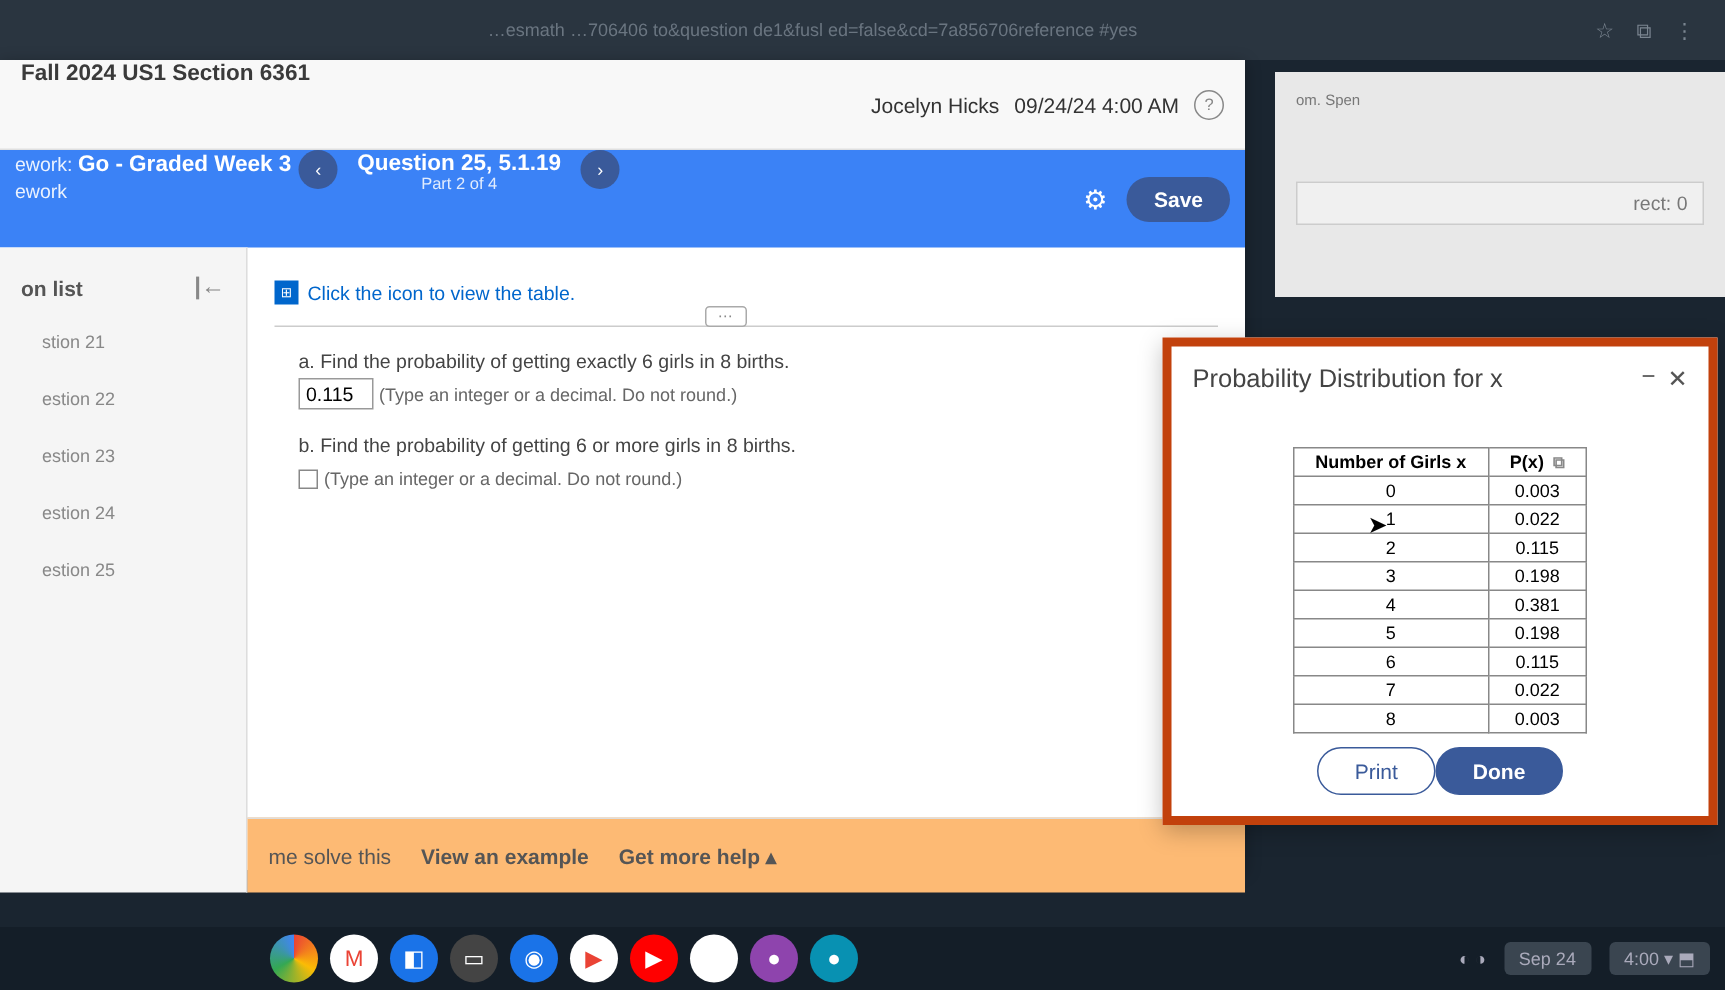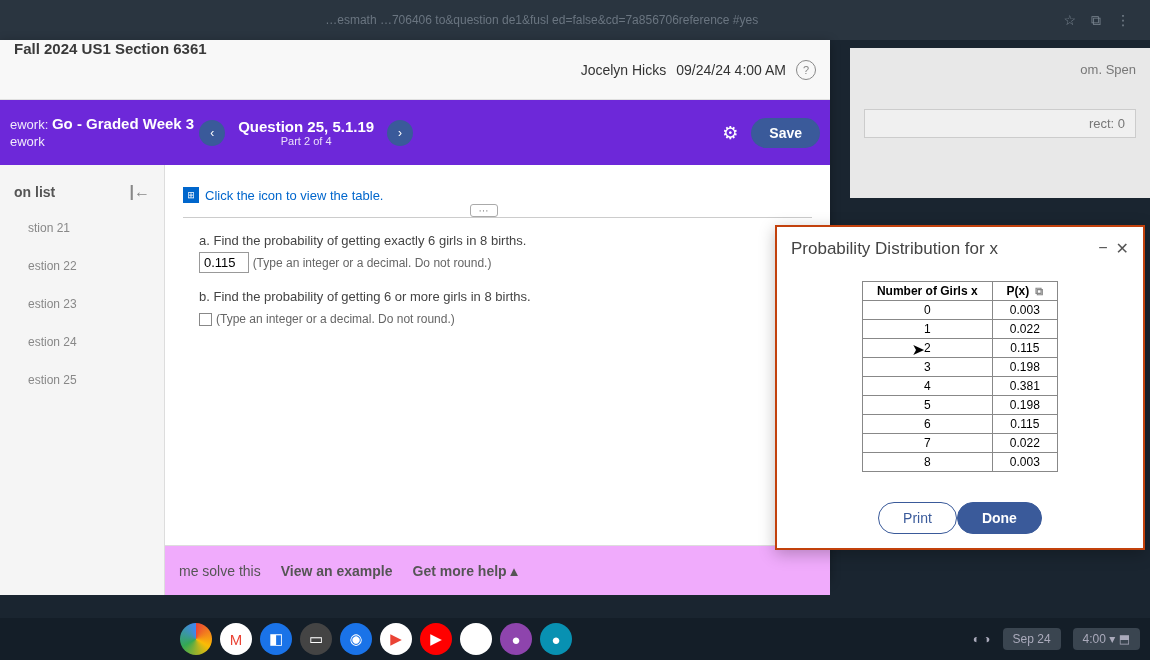--- a/index.html
+++ b/index.html
@@ -5,54 +5,54 @@
 *{box-sizing:border-box;margin:0;padding:0;font-family:Arial,Helvetica,sans-serif}
 body{background:#1a2530;width:1150px;height:660px;overflow:hidden;position:relative}
 .url-bar{height:40px;background:#2a3540;color:#8a9aa8;font-size:12px;display:flex;align-items:center;padding:16px 20px;justify-content:space-between}
 .url-text{flex:1;text-align:center;color:#6a7580}
 .url-icons{color:#7a8590;display:flex;gap:15px;font-size:14px}
 .app-window{position:absolute;left:0;top:40px;width:830px;height:540px;background:#fff;box-shadow:0 2px 10px rgba(0,0,0,.3)}
 .top-bar{height:60px;background:#f8f8f8;display:flex;padding:0 14px;border-bottom:1px solid #e0e0e0}
 .course-title{color:#3a3a3a;font-size:15px;font-weight:bold;flex:1}
 .user-info{font-size:14px;color:#333;display:flex;align-items:center;gap:10px}
 .help-icon{width:20px;height:20px;border:1.5px solid #888;border-radius:50%;display:flex;align-items:center;justify-content:center;font-size:11px;color:#888}
-.blue-bar{height:65px;background:#6d28d9;color:#fff;display:flex;align-items:center;padding:0 10px;font-size:13px}
+.blue-bar{height:65px;background:#3b82f6;color:#fff;display:flex;padding:0 10px;font-size:13px}
 .hw-label{font-size:13px;opacity:.9}
 .hw-title{font-weight:bold;font-size:15px}
 .nav-btn{width:26px;height:26px;background:#3a5a9a;border-radius:50%;display:flex;align-items:center;justify-content:center;font-size:12px;margin:0 5px;cursor:pointer}
-.q-block{text-align:center;margin:12px 8px}
+.q-block{text-align:center;margin:0 8px}
 .q-title{font-weight:bold;font-size:15px}
 .q-part{font-size:11px;opacity:.85}
 .score-block{margin-left:40px;font-size:13px;line-height:1.5}
 .save-area{margin-left:auto;display:flex;align-items:center;gap:10px}
 .gear{width:22px;height:22px;display:flex;align-items:center;justify-content:center;font-size:18px}
 .save-btn{background:#3a5a9a;padding:7px 18px;border-radius:18px;font-weight:bold;font-size:14px;cursor:pointer}
 .main-area{display:flex;height:430px}
 .sidebar{width:165px;background:#f5f5f5;border-right:1px solid #ddd;padding:10px 0}
 .sb-head{padding:8px 14px;font-size:14px;color:#555;display:flex;align-items:center;justify-content:space-between;font-weight:bold}
 .sb-collapse{font-size:16px;color:#888;cursor:pointer}
 .sb-item{padding:12px 28px;font-size:12px;color:#888;cursor:pointer}
 .content{flex:1;padding:14px 18px;position:relative;font-size:13px;color:#444}
 .instructions{line-height:1.5;margin-bottom:10px}
 .icon-link{color:#0066cc;display:flex;align-items:center;gap:6px;margin:8px 0 14px;cursor:pointer;font-size:13px}
 .table-icon{width:16px;height:16px;background:#0066cc;display:inline-flex;align-items:center;justify-content:center;color:#fff;font-size:9px}
 .divider{border:0;border-top:1px solid #ccc;margin:10px 0;position:relative}
 .div-handle{position:absolute;right:50%;top:-7px;background:#fff;border:1px solid #aaa;border-radius:3px;padding:0 8px;font-size:10px;color:#888}
 .part{margin:12px 16px;line-height:1.7}
 .ans-input{width:50px;padding:2px 4px;border:1px solid #999;font-size:13px}
 .hint{color:#666;font-size:12px}
-.footer{position:absolute;bottom:0;left:0;right:0;height:50px;border-top:1px solid #ddd;display:flex;align-items:center;padding:0 14px;gap:20px;background:#f0abfc}
+.footer{position:absolute;bottom:0;left:0;right:0;height:50px;border-top:1px solid #ddd;display:flex;align-items:center;padding:0 14px;gap:20px;background:#fdba74}
 .foot-link{color:#555;font-size:14px;cursor:pointer}
 .foot-link.b{font-weight:bold}
-.popup{position:absolute;right:5px;top:225px;width:370px;height:325px;background:#fff;border:2px solid #c2410c;box-shadow:0 4px 15px rgba(0,0,0,.25);z-index:10}
+.popup{position:absolute;right:5px;top:225px;width:370px;height:325px;background:#fff;border:6px solid #c2410c;box-shadow:0 4px 15px rgba(0,0,0,.25);z-index:10}
 .popup-head{display:flex;justify-content:space-between;padding:12px 14px;align-items:flex-start}
 .popup-title{font-size:17px;color:#444}
 .popup-ctrl{display:flex;gap:8px;color:#555;font-size:16px}
 .popup-ctrl span{cursor:pointer}
-.dist-table{margin:10px auto;border-collapse:collapse;font-size:12px}
+.dist-table{margin:23px auto;border-collapse:collapse;font-size:12px}
 .dist-table th,.dist-table td{border:1px solid #888;padding:2px 14px;text-align:center}
 .dist-table th{font-weight:bold;background:#fff}
 .copy-icon{font-size:11px;color:#888;margin-left:6px}
 .popup-foot{position:absolute;bottom:14px;width:100%;display:flex;justify-content:center;gap:0}
 .p-btn{padding:7px 24px;border-radius:18px;font-size:14px;cursor:pointer;border:1.5px solid #3a5a9a}
 .p-btn.print{background:#fff;color:#3a5a9a}
 .p-btn.done{background:#3a5a9a;color:#fff;font-weight:bold}
 .side-panel{position:absolute;right:0;top:48px;width:300px;height:150px;background:#e8e8e8;padding:14px;font-size:13px;color:#777}
 .side-row{display:flex;justify-content:space-between;border:1px solid #ccc;padding:6px 10px;background:#f0f0f0}
 .taskbar{position:absolute;bottom:0;left:0;right:0;height:42px;background:rgba(20,30,40,.9);display:flex;align-items:center;padding:0 10px}
@@ -71,21 +71,21 @@
 <div class="url-bar">
   <div class="url-text">…esmath …706406 to&amp;question de1&amp;fusl ed=false&amp;cd=7a856706reference #yes</div>
   <div class="url-icons">
     <span>☆</span>
     <span>⧉</span>
     <span>⋮</span>
   </div>
 </div>
 
 <div class="side-panel">
-  <div style="text-align:right;font-size:13px;margin-bottom:32px">om. Spen</div>
+  <div style="font-size:10px;margin-bottom:48px">om. Spen</div>
   <div class="side-row">
     <span></span>
       <span>rect: 0</span>
   </div>
 </div>
 
 <div class="app-window">
   <div class="top-bar">
     <div class="course-title">Fall 2024 US1 Section 6361</div>
     <div class="user-info">

